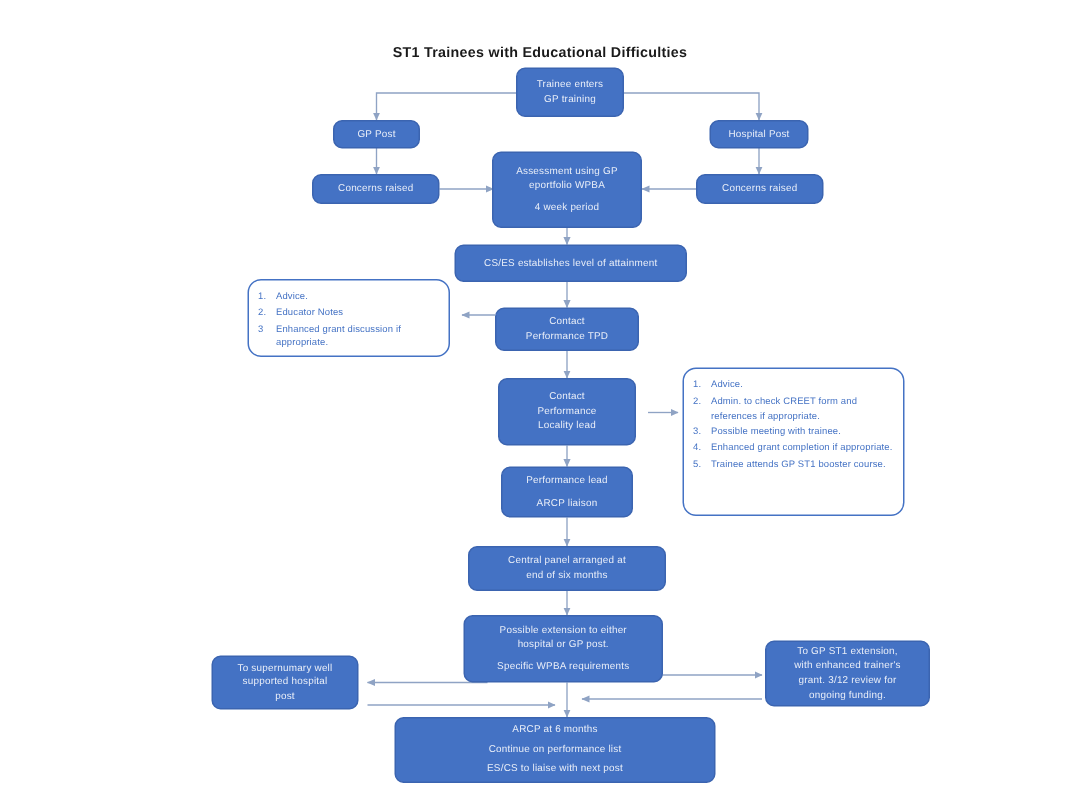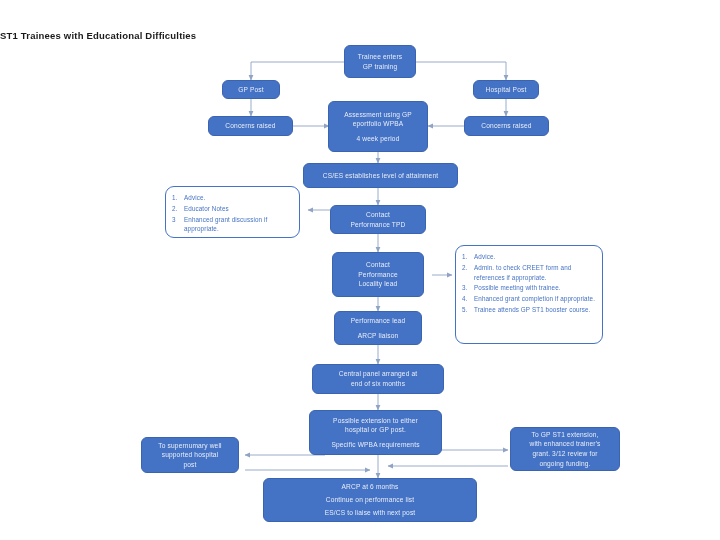--- a/index.html
+++ b/index.html
@@ -24,20 +24,21 @@
     top: 0;
     width: 720px;
     height: 540px;
     pointer-events: none;
   }
   .title {
     position: absolute;
     left: 0;
     top: 30px;
     width: 720px;
+    text-align: center;
     font-size: 9.5px;
     font-weight: bold;
     color: #1a1a1a;
     letter-spacing: 0.2px;
   }
   .node {
     position: absolute;
     box-sizing: border-box;
     background: #4472C4;
     border: 1px solid #3b64b0;

